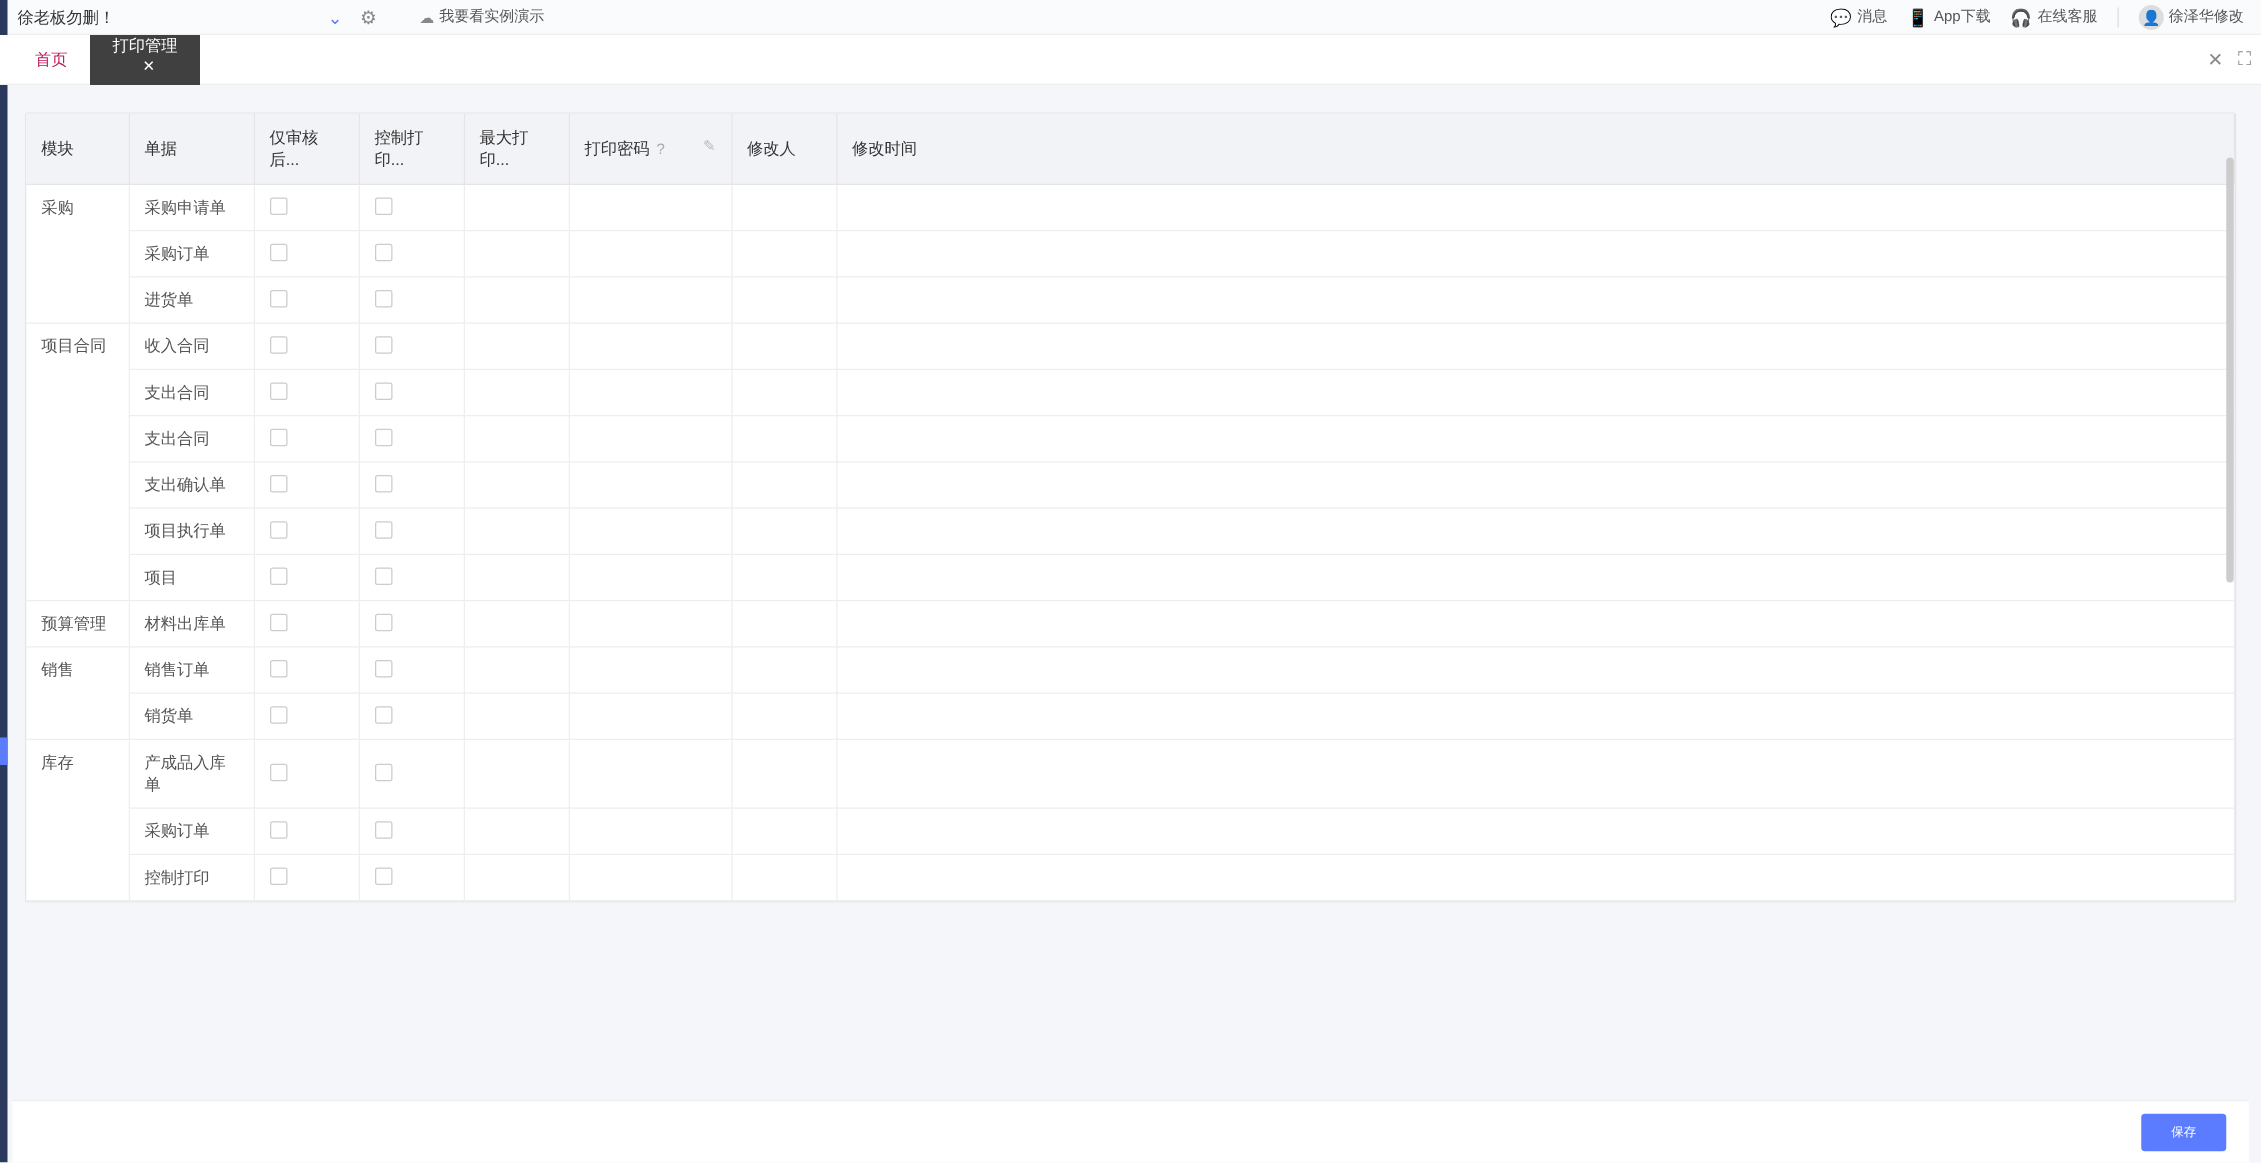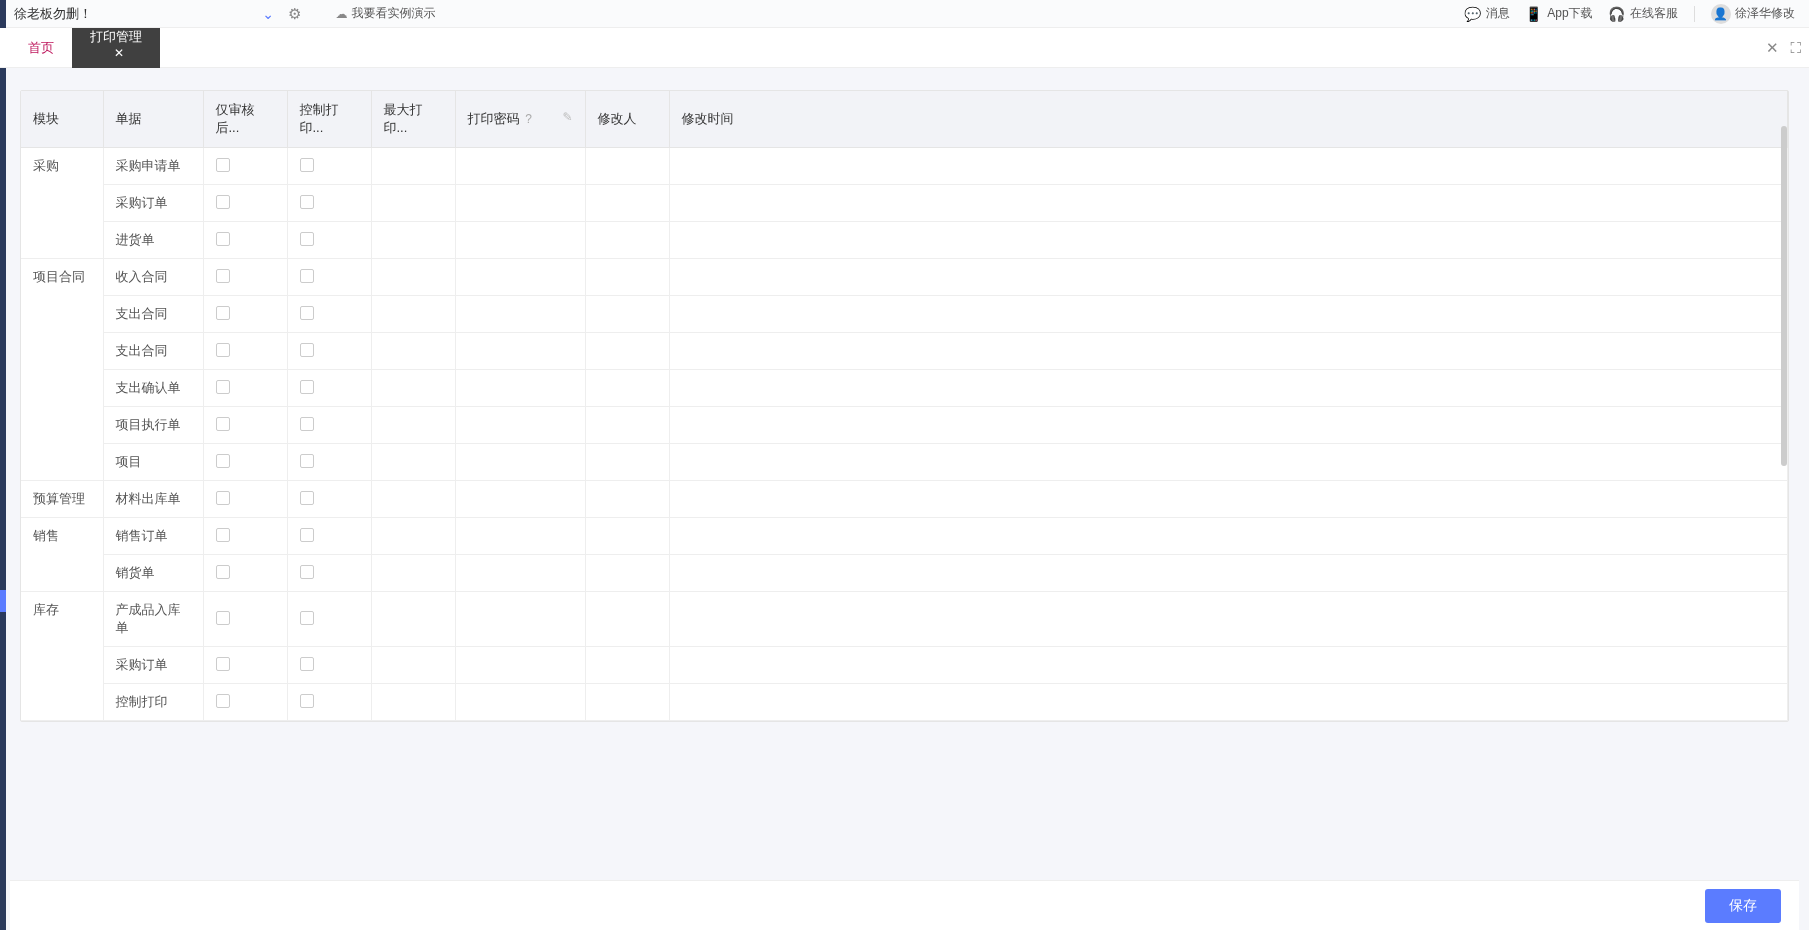--- a/index.html
+++ b/index.html
@@ -43,21 +43,21 @@
 .col-mod { width: 84px; }
 .col-time { width: auto; margin-left: 28px; }
 .chk { width: 14px; height: 14px; border: 1px solid #ccc; border-radius: 2px; display: inline-block; background: #fff; }
 .help-ic { color: #aaa; font-size: 12px; margin-left: 2px; }
 .edit-ic { float: right; color: #bbb; font-size: 12px; }
 .module-cell { vertical-align: top; border-right: 1px solid #eee; }
 .scroll-thumb { position: absolute; right: 1px; top: 35px; width: 6px; height: 340px; background: #ccc; border-radius: 3px; }
 
 
 .footer { position: absolute; bottom: 0; left: 10px; right: 10px; height: 50px; background: #fff; display: flex; align-items: center; justify-content: flex-end; padding: 0 18px; border-top: 1px solid #eee; }
-.btn-save { background: #5b7cff; color: #fff; border: none; padding: 8px 24px; font-size: 14px; border-radius: 3px; cursor: pointer; }
+.btn-save { background: #5b7cff; color: #fff; border: none; padding: 8px 24px; font-size: 10px; border-radius: 3px; cursor: pointer; }
 
 
 .left-edge { position: absolute; left: 0; top: 0; width: 6px; height: 100%; background: #2b3a5c; }
 .left-accent { position: absolute; left: 0; top: 590px; width: 6px; height: 22px; background: #5b7cff; }
 </style>
 </head>
 <body>
 
 <div class="left-edge"></div>
 <div class="left-accent"></div>

